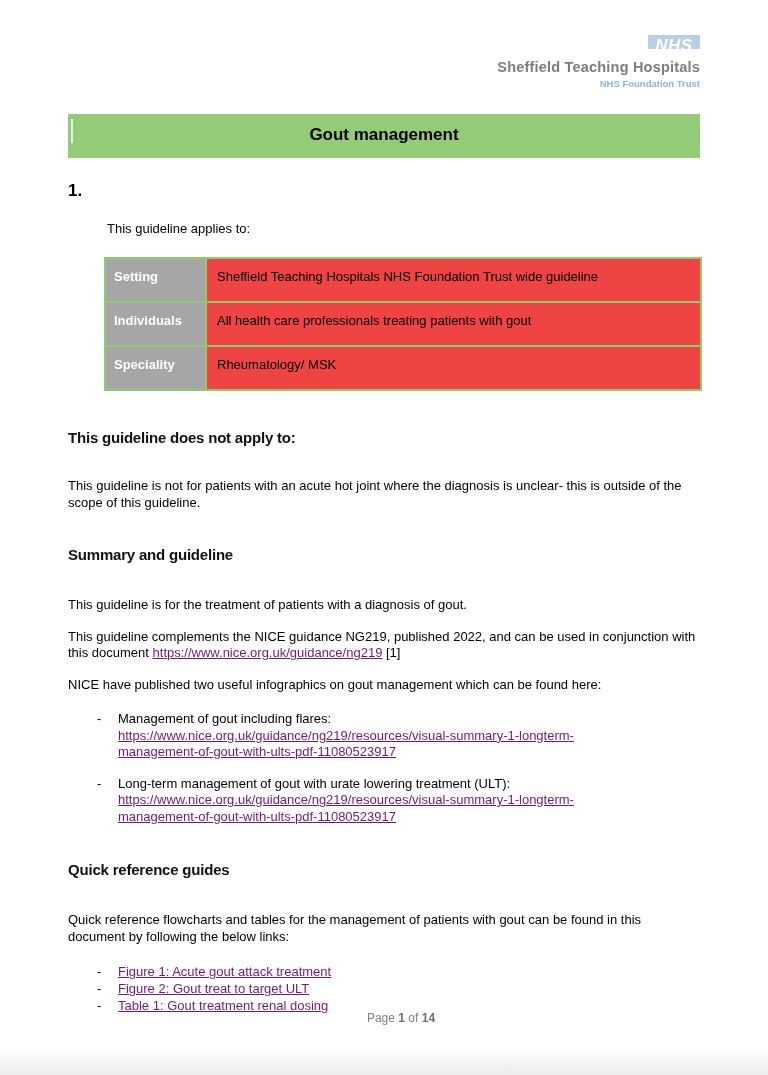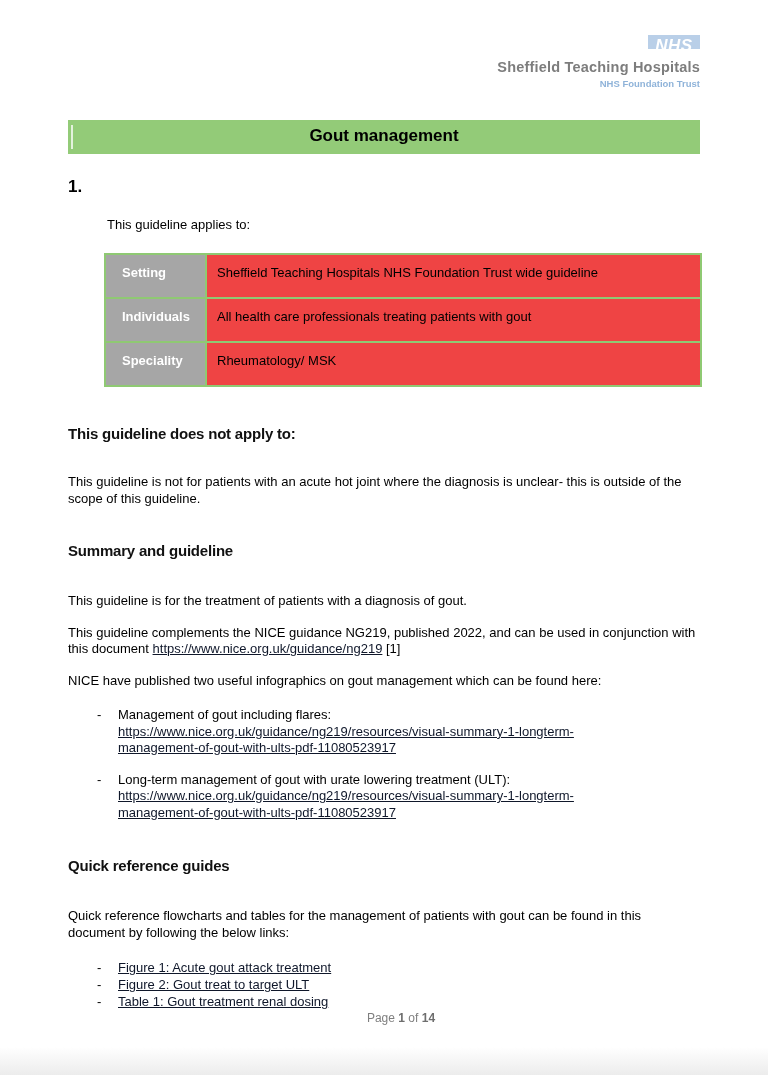--- a/index.html
+++ b/index.html
@@ -16,48 +16,48 @@
   .nhs-box {
     display:inline-block; width:52px; height:14px; background:#b9cfe8;
     color:#fff; font-weight:bold; font-style:italic; font-size:17px; line-height:21px;
     text-align:center; letter-spacing:0.5px;
   }
   .org-name { margin-top:3px; font-size:14.5px; font-weight:bold; color:#7d7d7d; letter-spacing:0.2px; }
   .org-trust { margin-top:1px; font-size:9.5px; font-weight:bold; color:#8fb3d9; }
 
   
   .banner {
-    position:relative; margin-top:27px; height:34px; background:#93cb78;
+    position:relative; margin-top:21px; height:44px; background:#93cb78;
     display:flex; align-items:center; justify-content:center;
   }
   .banner-title { font-size:17px; font-weight:bold; color:#000; }
   .banner-cursor { position:absolute; left:3px; top:5px; width:2px; height:24px; background:rgba(255,255,255,0.75); }
 
   
   .h-num { margin-top:23px; display:flex; font-size:17px; font-weight:bold; line-height:20px; }
   .h-num .num { width:39px; }
   .intro-line { margin-top:20px; margin-left:39px; }
 
   
   .scope-table { margin-top:20px; margin-left:36px; width:598px; border-collapse:collapse; }
   .scope-table td { border:2px solid #8fc973; vertical-align:top; height:44px; font-size:13px; }
-  .scope-table td.lbl { width:101px; background:#a6a6a6; color:#fff; font-weight:bold; padding:10px 4px 8px 16px; }
+  .scope-table td.lbl { width:101px; background:#a6a6a6; color:#fff; font-weight:bold; padding:10px 4px 8px 8px; }
   .scope-table td.val { padding:10px 8px 15px 10px; background:#ef4444; }
 
   
   .h-big { font-size:15px; font-weight:bold; color:#111; letter-spacing:-0.2px; line-height:24px; }
   .mt-notapply { margin-top:35px; }
   .mt-summary  { margin-top:32px; }
   .mt-quick    { margin-top:33px; }
 
   p.body { margin-top:15px; }
   p.body.first { margin-top:28px; }
   p.body.gap   { margin-top:30px; }
 
-  a.doclink, .u { color:#0f172a; text-decoration:underline; cursor:pointer; }
+  a.doclink, .u { color:#701a75; text-decoration:underline; cursor:pointer; }
 
   
   .bullet { display:flex; margin-left:29px; margin-top:15px; }
   .bullet.first { margin-top:18px; }
   .bullet .dash { width:21px; }
   .bullet .btxt { flex:1; }
   .url-line { display:block; }
 
   .linklist { margin-left:29px; margin-top:18px; }
   .linkrow { display:flex; line-height:17px; }

